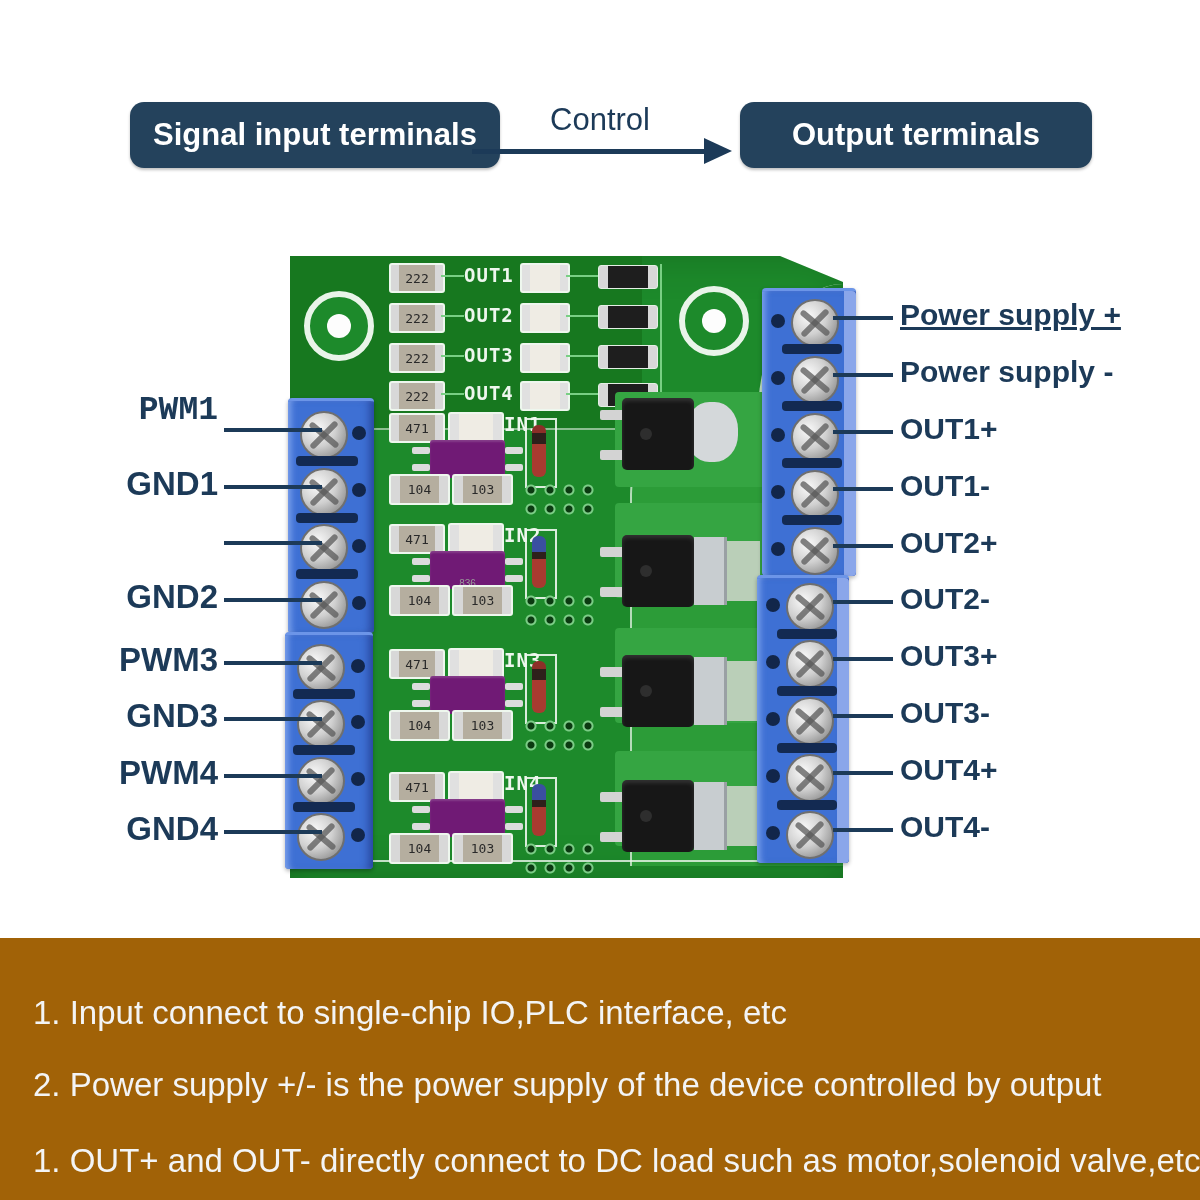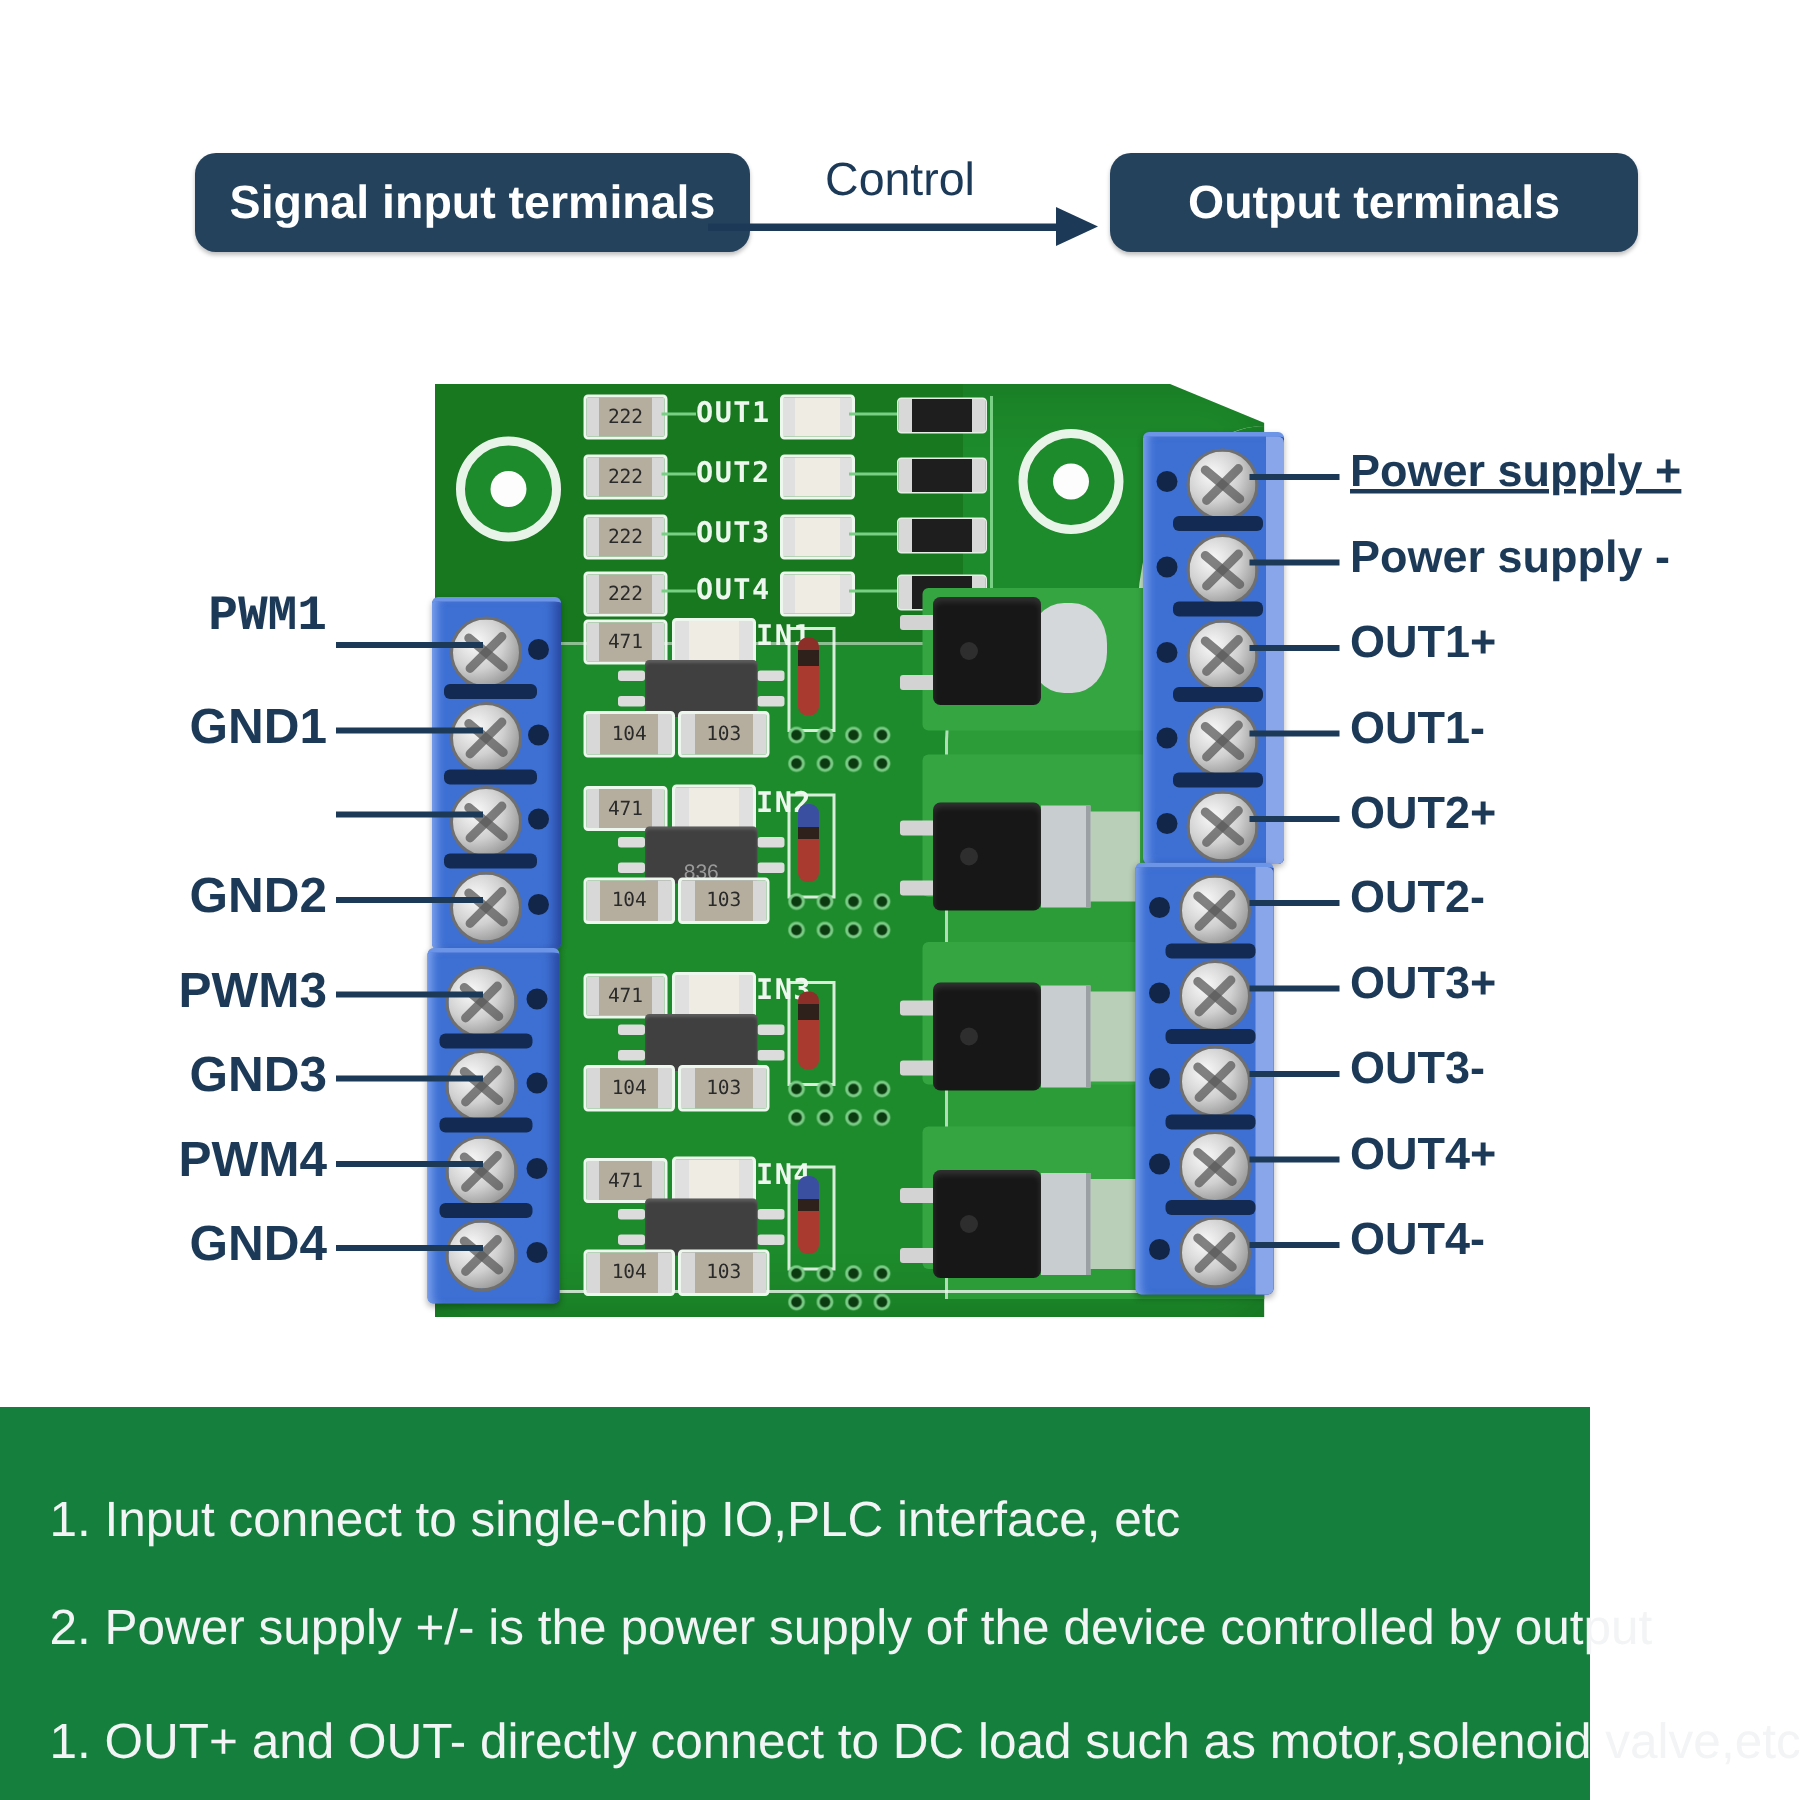--- a/index.html
+++ b/index.html
@@ -57,22 +57,22 @@
   .tr2{left:276px;top:-1px;width:32px;}
 
   .pad{position:absolute;left:325px;top:-34px;width:218px;height:95px;background:#35a542;border-radius:4px;}
   .r471{left:99px;top:-13px;width:52px;height:26px;}
   .rin{left:158px;top:-14px;width:52px;height:28px;}
   .inlab{left:214px;top:-13px;}
   .r104{left:99px;top:48px;width:57px;height:27px;}
   .r103{left:162px;top:48px;width:57px;height:27px;}
   .opto{position:absolute;left:122px;top:14px;width:111px;height:38px;}
   .opin{position:absolute;width:18px;height:7px;background:#dcdcdc;border-radius:2px;}
-  .obody{position:absolute;left:18px;top:0;width:75px;height:38px;background:#404040;border-radius:3px;
-         box-shadow:inset 0 2px 2px rgba(255,255,255,.15);color:#9a9a9a;font-size:14px;
+  .obody{position:absolute;left:18px;top:0;width:75px;height:38px;background:#701a75;border-radius:3px;
+         box-shadow:inset 0 2px 2px rgba(255,255,255,.15);color:#9a9a9a;font-size:10px;
          display:flex;align-items:flex-end;justify-content:center;text-align:right;}
   .diobr{position:absolute;left:235px;top:-8px;width:28px;height:66px;border:2px solid rgba(238,247,238,.9);}
   .dio{position:absolute;left:5px;top:5px;width:14px;height:52px;border-radius:6px;
        background:linear-gradient(180deg,#8c2f28 0 16%,#2e201b 16% 36%,#a83a30 36% 100%);}
   .dio.blu{background:linear-gradient(180deg,#3a4fa0 0 30%,#2e201b 30% 45%,#a83a30 45% 100%);}
   .vias{position:absolute;left:232px;top:55px;width:78px;height:38px;
         background-image:radial-gradient(circle at 9px 9px,#0b3a11 3px,#7bcc86 4px,#7bcc86 5px,transparent 6px);
         background-size:19px 19px;}
   .fet{position:absolute;left:310px;width:160px;height:72px;}
   .fpin{position:absolute;left:0;width:24px;height:10px;background:#d3d3d3;border-radius:2px;}
@@ -90,21 +90,21 @@
   .screw{position:absolute;width:44px;height:44px;border-radius:50%;
          background:radial-gradient(circle at 35% 35%,#fafafa,#d0d0d0 45%,#9e9e9e 75%,#878787);
          border:2px solid #6f6f6f;overflow:hidden;}
   .screw::before,.screw::after{content:"";position:absolute;left:4px;top:19px;width:36px;height:6px;background:rgba(90,90,90,.75);border-radius:3px;}
   .screw::before{transform:rotate(40deg);}
   .screw::after{transform:rotate(-45deg);}
   .slot{position:absolute;height:10px;background:#132a52;border-radius:4px;}
   .whole{position:absolute;width:14px;height:14px;border-radius:50%;background:#12264a;}
 
   
-  #notes{position:absolute;left:0;top:938px;width:1060px;height:262px;background:#15803d;}
+  #notes{position:absolute;left:0;top:938px;width:1200px;height:262px;background:#a16207;}
   .note{position:absolute;left:33px;color:#f3f4f5;font-size:33px;font-weight:400;white-space:nowrap;}
 </style>
 </head>
 <body>
 
 <div id="stage">
 
   <div class="hbox" style="left:88px;top:102px;width:370px;margin-left:42px;"><span>Signal input terminals</span></div>
   <div class="ctrl">Control</div>
   <div class="aline"></div>

